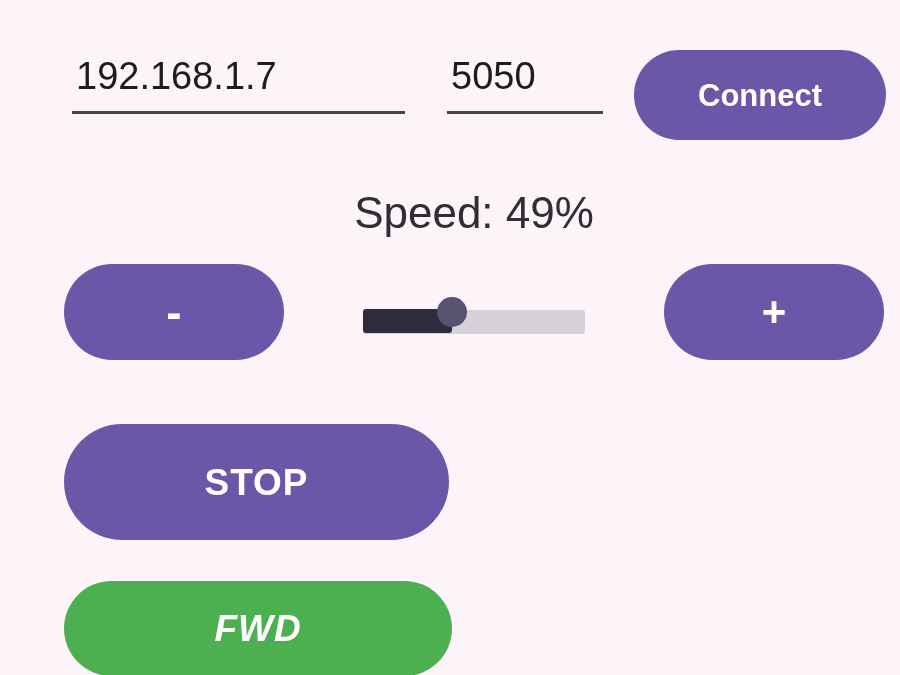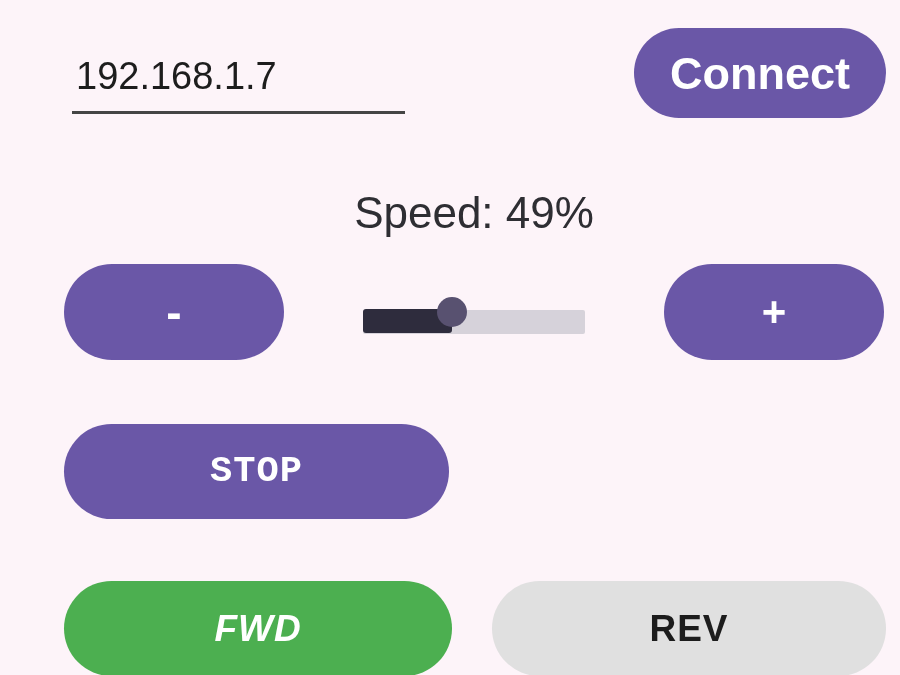--- a/index.html
+++ b/index.html
@@ -37,21 +37,21 @@
     font-family: "Liberation Sans", sans-serif;
     font-weight: bold;
     color: #ffffff;
     background: #6A57A7;
     cursor: pointer;
     display: flex;
     align-items: center;
     justify-content: center;
     line-height: 1;
   }
-  #connect-btn { left: 610px; top: 4px; width: 252px; height: 90px; font-size: 45px; }
+  #connect-btn { left: 610px; top: 26px; width: 252px; height: 90px; font-size: 31px; }
 
   
   .speed-label {
     position: absolute;
     left: 0; top: 152px;
     width: 900px;
     text-align: center;
     font-size: 44px;
     color: #2e2e33;
   }
@@ -83,48 +83,48 @@
   .slider .thumb {
     position: absolute;
     top: 1px;
     width: 30px; height: 30px;
     margin-left: -15px;
     border-radius: 50%;
     background: #585170;
   }
 
   
-  #stop-btn  { left: 40px;  top: 400px; width: 385px; height: 95px; font-size: 37px; letter-spacing: 1px; font-family: Liberation Mono, monospace; }
+  #stop-btn  { left: 40px;  top: 400px; width: 385px; height: 116px; font-size: 37px; letter-spacing: 1px; }
   #start-btn { left: 468px; top: 400px; width: 394px; height: 91px; font-size: 37px; letter-spacing: 1px; }
 
   
   #fwd-btn { left: 40px;  top: 557px; width: 388px; height: 95px; font-size: 37px; background: #4CAF50; letter-spacing: 1px; font-style: italic; }
   #rev-btn { left: 468px; top: 557px; width: 394px; height: 95px; font-size: 37px; background: #E0E0E0; color: #1c1c1c; letter-spacing: 1px; }
 </style>
 </head>
 <body>
 
 <div class="app">
 
   <input id="ip-field" class="text-field" type="text" value="192.168.1.7" style="">
 
+  <input id="port-field" class="text-field" type="text" value="5050" style="">
 
   <button id="connect-btn" class="pill-btn">Connect</button>
 
   <div class="speed-label">Speed: 49%</div>
 
   <button id="minus-btn" class="pill-btn">-</button>
 
   <div class="slider">
     <div class="track"></div>
     <div class="fill" style="width: 40%;"></div>
     <div class="thumb" style="left: 40%;"></div>
   </div>
 
   <button id="plus-btn" class="pill-btn">+</button>
 
   <button id="stop-btn" class="pill-btn">STOP</button>
 
 
   <button id="fwd-btn" class="pill-btn">FWD</button>
 
-  <button id="rev-btn" class="pill-btn">REV</button>
 </div>
 
 </body></html>

